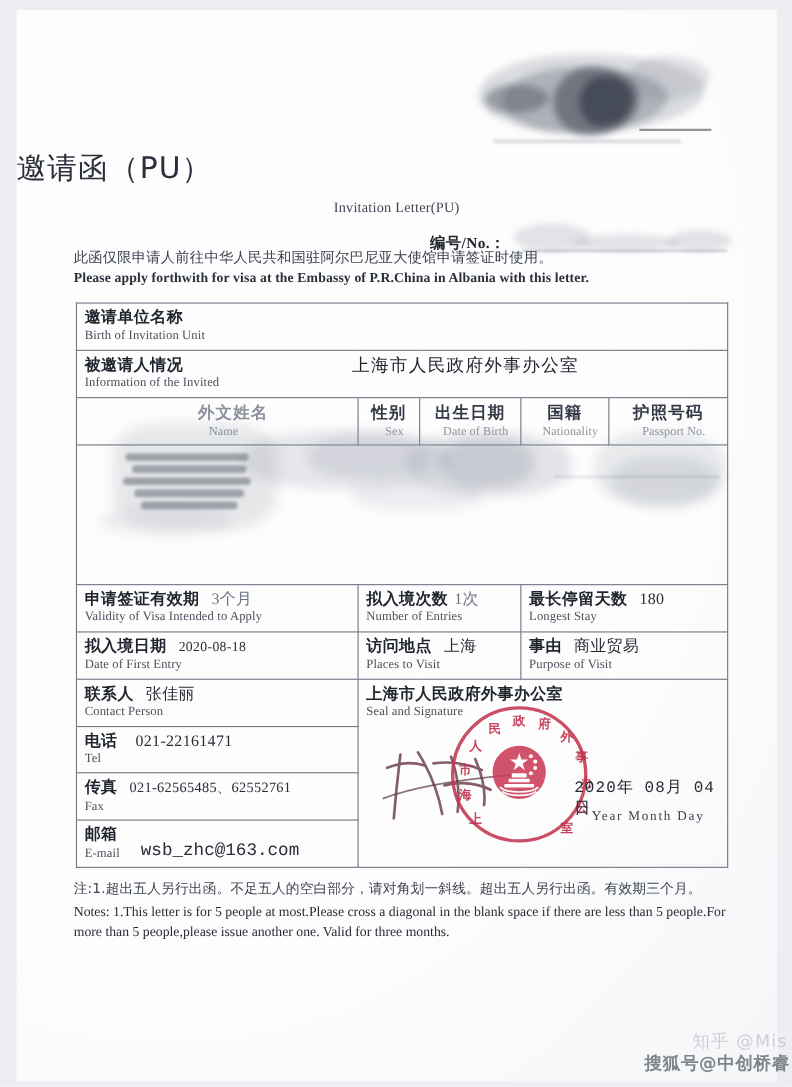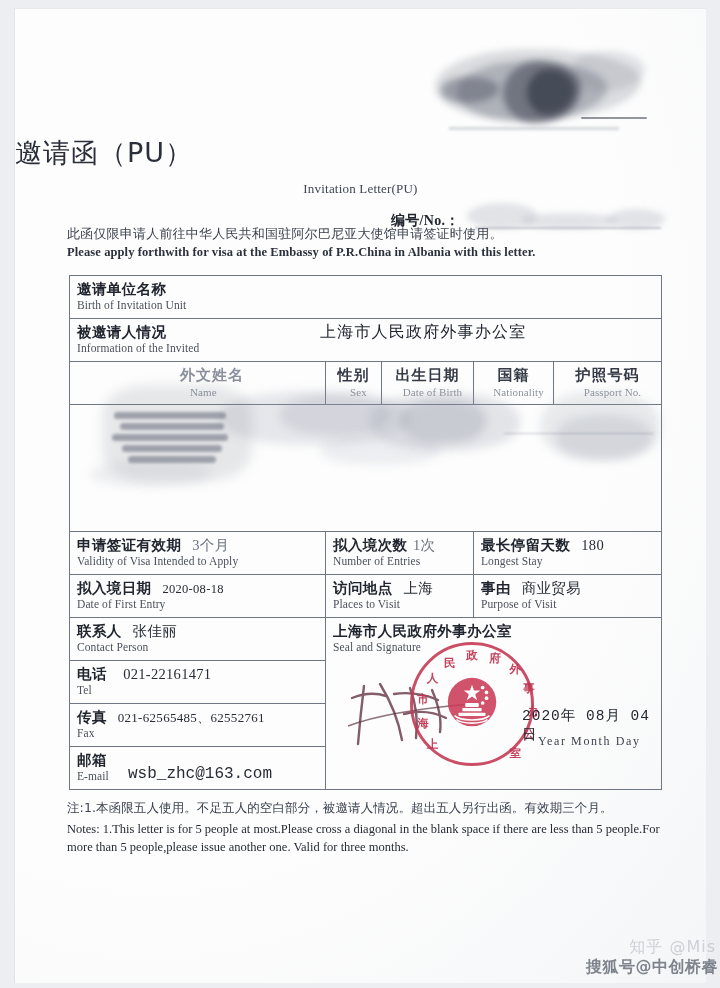--- a/index.html
+++ b/index.html
@@ -647,21 +647,21 @@
             <div class="lbl-cn">邮箱</div>
             <div class="lbl-en">E-mail</div>
             <div style="position:absolute;left:58px;top:18px;font-family:Liberation Mono, monospace;font-size:16px;color:#262b35;">wsb_zhc@163.com</div>
           </div>
         </td>
       </tr>
     </tbody>
       </table>
 
     <div class="notes">
-      <div class="note-cn">注:1.本函限五人使用。不足五人的空白部分，被邀请人情况。超出五人另行出函。有效期三个月。</div>
+      <div class="note-cn">注:1.超出五人另行出函。不足五人的空白部分，请对角划一斜线。超出五人另行出函。有效期三个月。</div>
       <div class="note-en">Notes: 1.This letter is for 5 people at most.Please cross a diagonal in the blank space if there are less than 5 people.For more than 5 people,please issue another one. Valid for three months.</div>
     </div>
 
   </div>
 </div>
 
 <div class="wm-zhihu">知乎 @Mis</div>
 <div class="wm-sohu">搜狐号@中创桥睿</div>
 
 </body></html>

